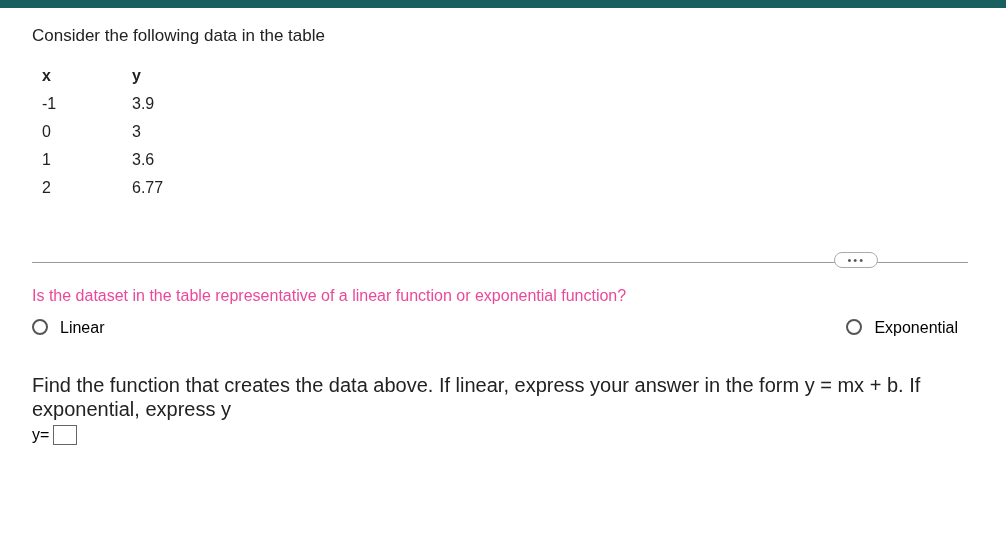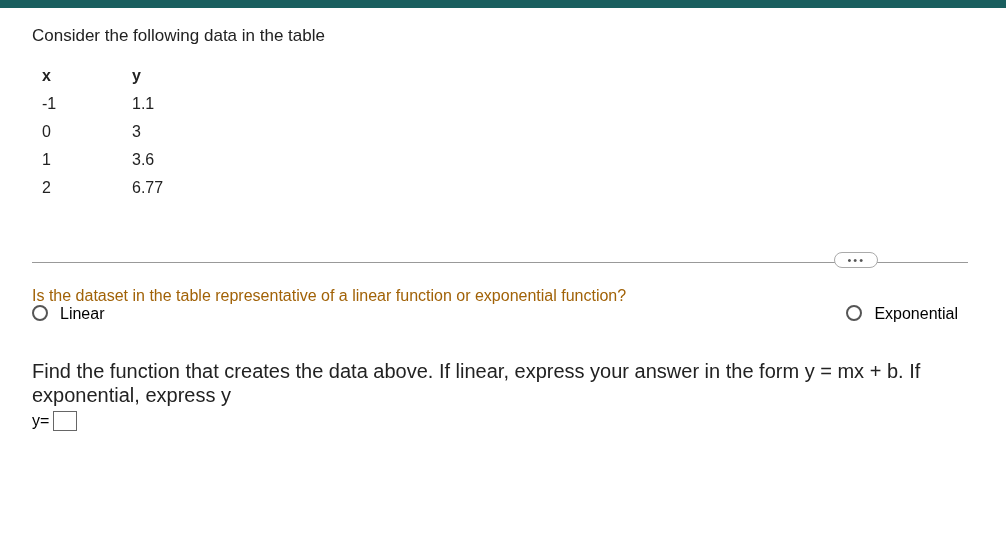--- a/index.html
+++ b/index.html
@@ -57,21 +57,22 @@
       background: #fff;
       border: 1px solid #aaa;
       border-radius: 12px;
       padding: 1px 12px;
       font-size: 11px;
       color: #555;
       letter-spacing: 2px;
     }
     .question {
       font-size: 16px;
-      color: #a16207;
+      color: #ec4899;
+      margin-bottom: 14px;
     }
     .options {
       display: flex;
       justify-content: space-between;
       align-items: center;
       margin-bottom: 36px;
       padding-right: 20px;
     }
     .option {
       display: flex;
@@ -115,21 +116,21 @@
 
   <div class="title">Consider the following data in the table</div>
 
   <div class="data-table">
     <div class="data-row header">
       <div class="col-x">x</div>
       <div class="col-y">y</div>
     </div>
     <div class="data-row">
       <div class="col-x">-1</div>
-      <div class="col-y">1.1</div>
+      <div class="col-y">3.9</div>
     </div>
     <div class="data-row">
       <div class="col-x">0</div>
       <div class="col-y">3</div>
     </div>
     <div class="data-row">
       <div class="col-x">1</div>
       <div class="col-y">3.6</div>
     </div>
     <div class="data-row">

